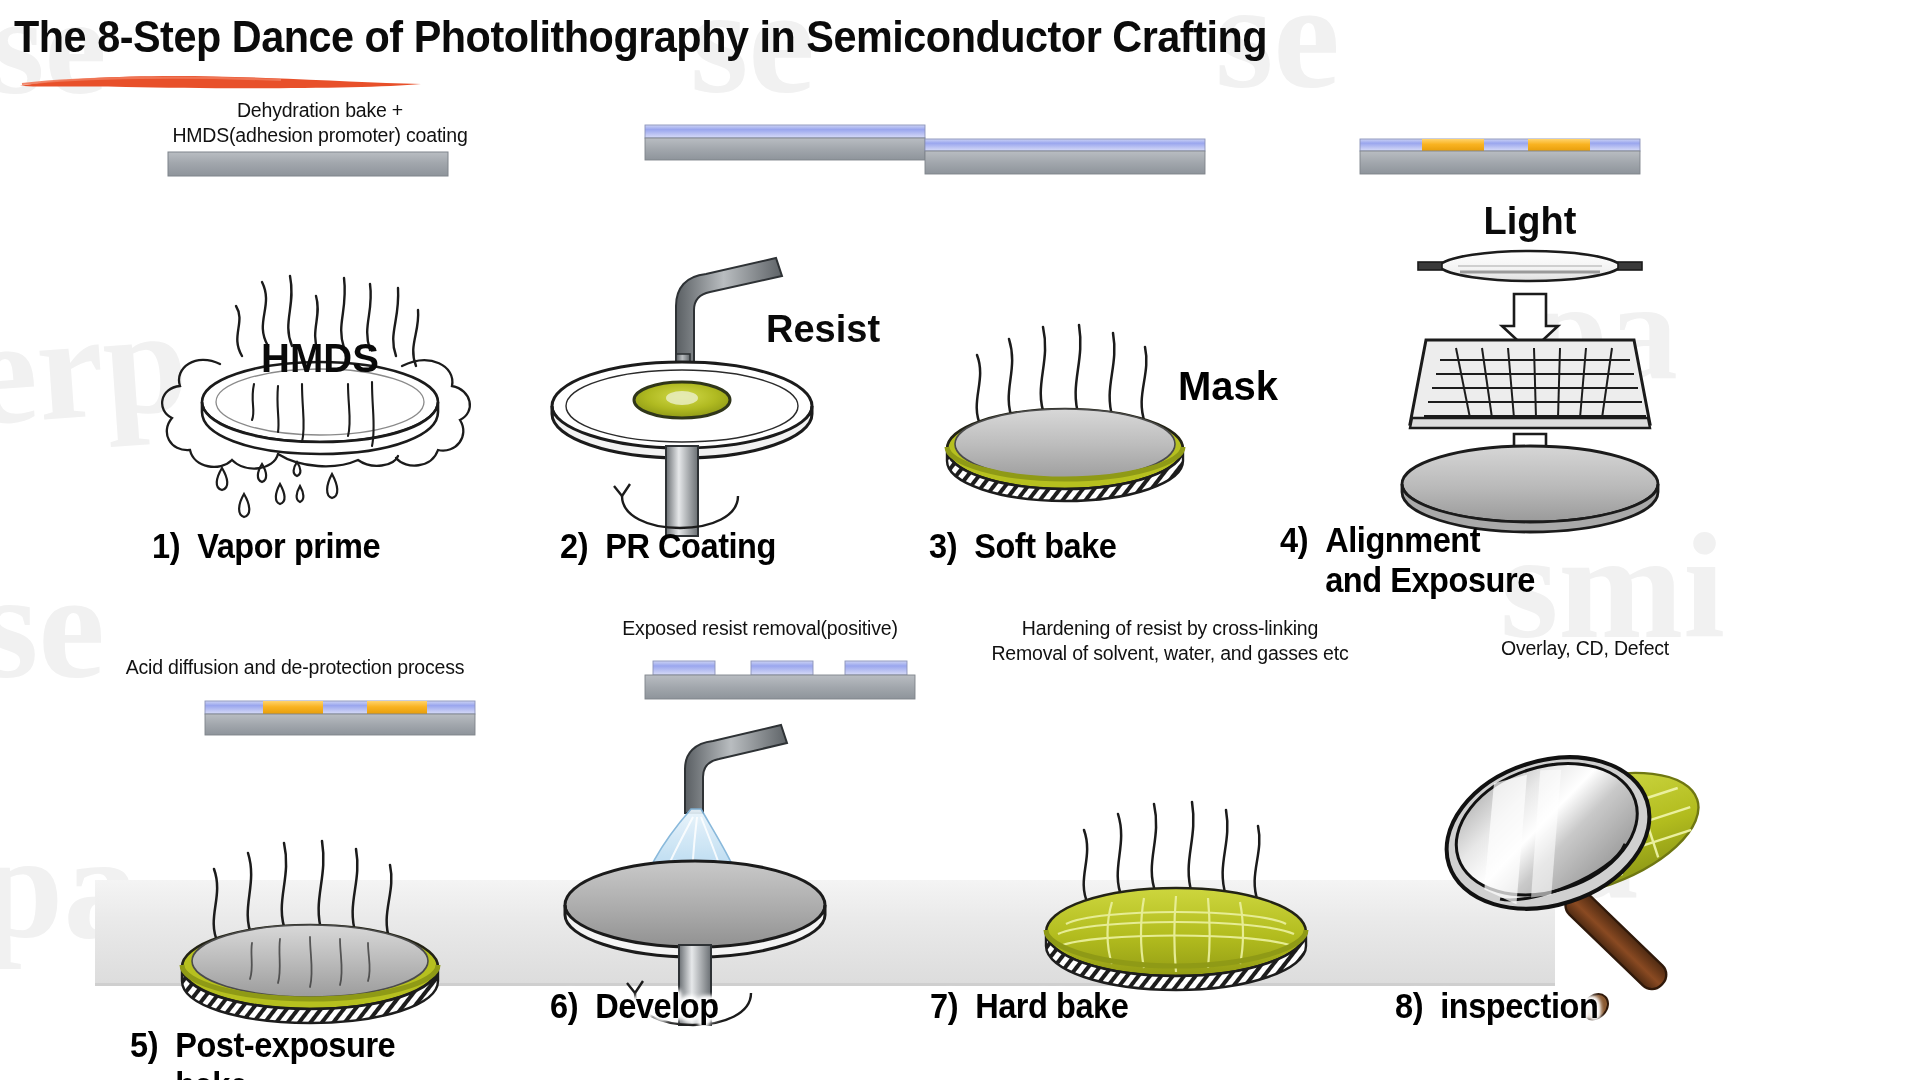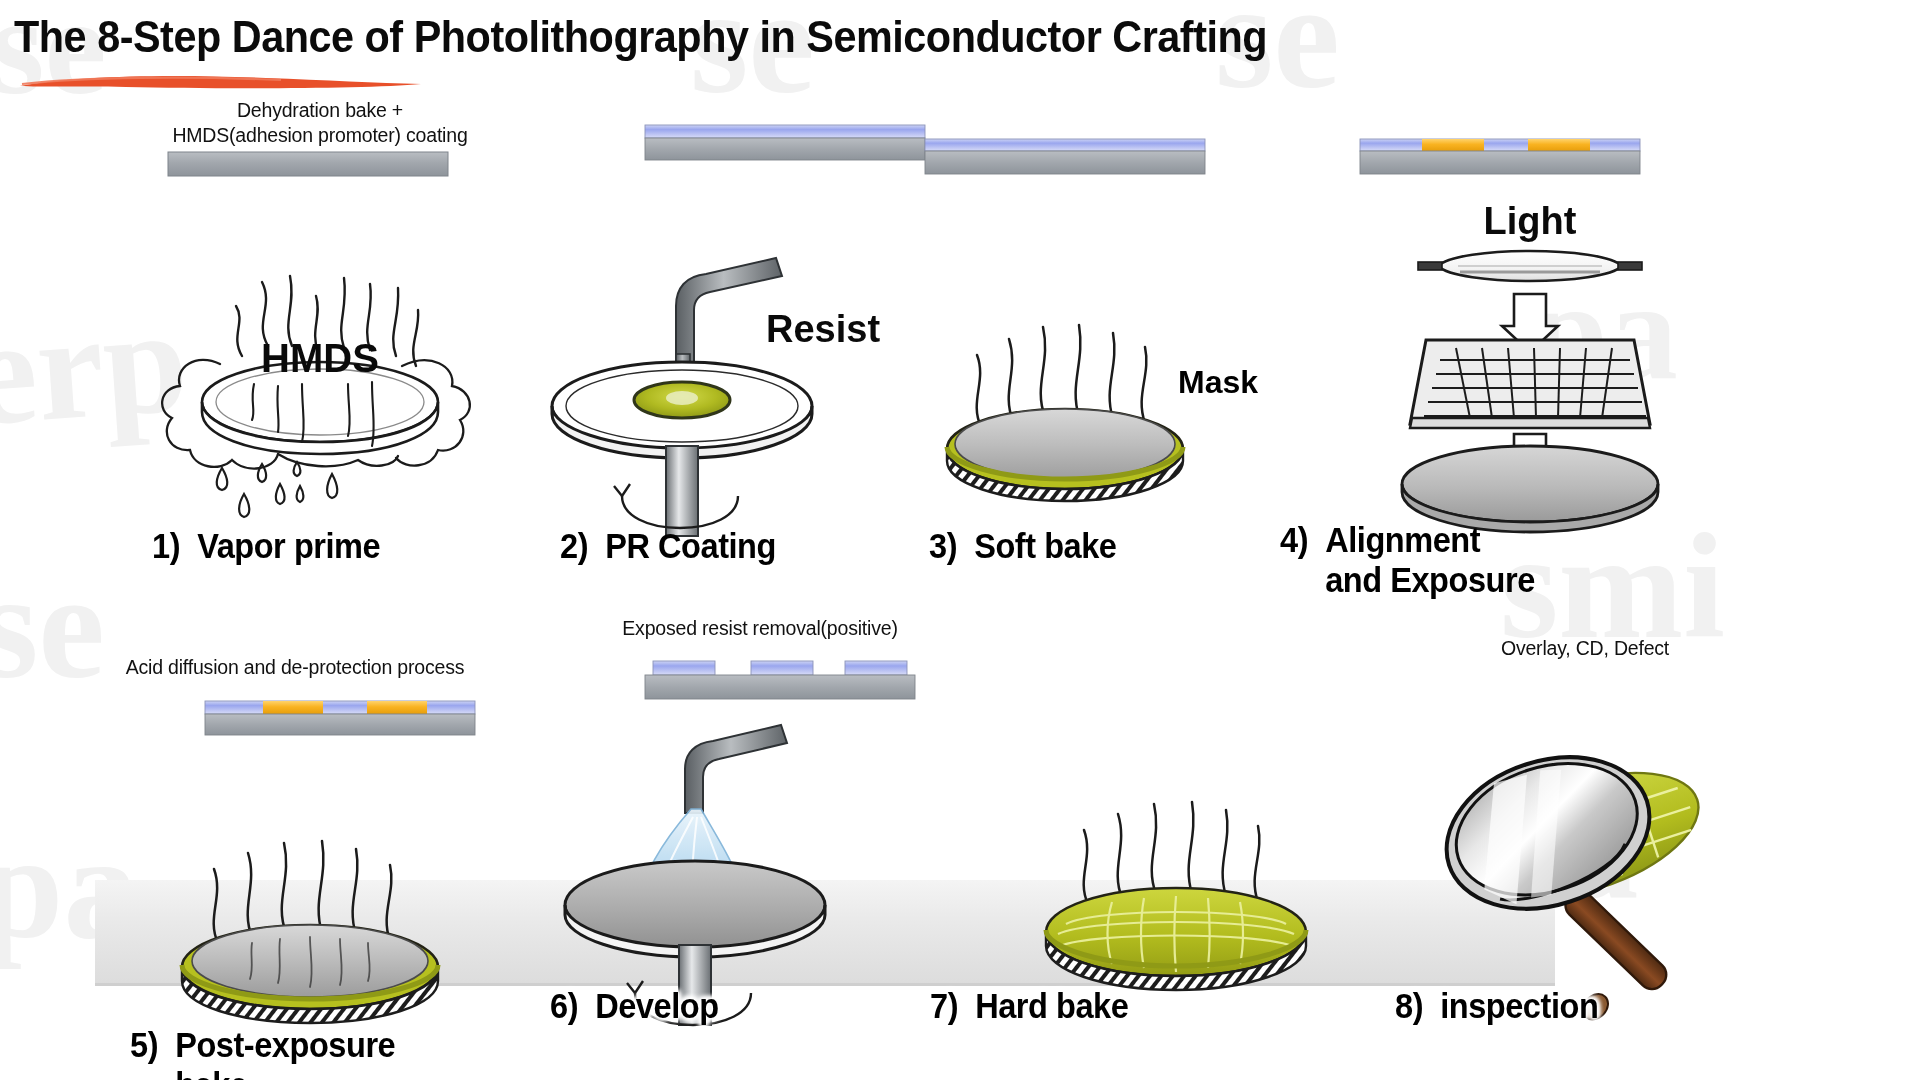--- a/index.html
+++ b/index.html
@@ -361,21 +361,21 @@
             <path d="M82 226 L318 226 L320 236 L80 236 Z" fill="#dddddd" stroke="#1b1b1b" stroke-width="2.4"></path>
           </g>
 
           <path d="M184 242 L216 242 L216 272 L228 272 L200 298 L172 272 L184 272 Z" fill="#ffffff" stroke="#1b1b1b" stroke-width="2.6"></path>
 
           <ellipse cx="200" cy="292" rx="128" ry="38" fill="url(#wafer4)" stroke="#1b1b1b" stroke-width="2.8"></ellipse>
           <path d="M72 292 C 72 312, 129 330, 200 330 C 271 330, 328 312, 328 292
                    L328 300 C328 322, 271 340, 200 340 C 129 340, 72 322, 72 300 Z" fill="#a9a9a9" stroke="#1b1b1b" stroke-width="2.8"></path>
         </svg>
       </div>
-      <div class="inline-word" style="left:-122px;top:268px;font-size:32px;">Mask</div>
+      <div class="inline-word" style="left:-122px;top:268px;font-size:40px;">Mask</div>
       <div class="steplabel" style="left:-20px;top:424px;width:460px;"><span>4)</span>&nbsp;&nbsp;<span style="display:inline-block;vertical-align:top;">Alignment
 and Exposure</span></div>
     </div>
   </div>
 
   <div class="row row-bottom">
 
     <div class="step" style="left:60px;top:0;width:470px;height:460px;margin-top:39px;">
       <div class="caption" style="left:0;top:0px;width:470px;">Acid diffusion and de-protection process</div>
       <div class="artbox" style="left:145px;top:45px;">
@@ -472,20 +472,22 @@
 
           <rect x="144" y="224" width="32" height="80" fill="url(#shaft6)" stroke="#2e3235" stroke-width="2"></rect>
           <path d="M100 272 C 100 292, 126 304, 158 304 C 190 304, 216 292, 216 272" fill="none" stroke="#1b1b1b" stroke-width="2.4"></path>
           <path d="M100 272 L92 262 M100 272 L108 260" fill="none" stroke="#1b1b1b" stroke-width="2.4"></path>
         </svg>
       </div>
       <div class="steplabel glow" style="left:10px;top:370px;width:400px;"><span>6)</span>&nbsp;&nbsp;<span>Develop</span></div>
     </div>
 
     <div class="step" style="left:950px;top:0;width:480px;height:460px;">
+      <div class="caption" style="left:0;top:0px;width:440px;">Hardening of resist by cross-linking
+Removal of solvent, water, and gasses etc</div>
       <div class="artbox" style="left:50px;top:110px;">
         <svg width="360" height="300" viewBox="0 0 360 300">
           <defs>
             <pattern id="hatch7" width="9" height="9" patternUnits="userSpaceOnUse" patternTransform="rotate(38)">
               <rect width="9" height="9" fill="#ffffff"></rect>
               <rect width="4" height="9" fill="#1d1d1d"></rect>
             </pattern>
             <linearGradient id="grn7" x1="0" y1="0" x2="0" y2="1">
               <stop offset="0%" stop-color="#cdd63e"></stop>
               <stop offset="55%" stop-color="#b2bc1e"></stop>

